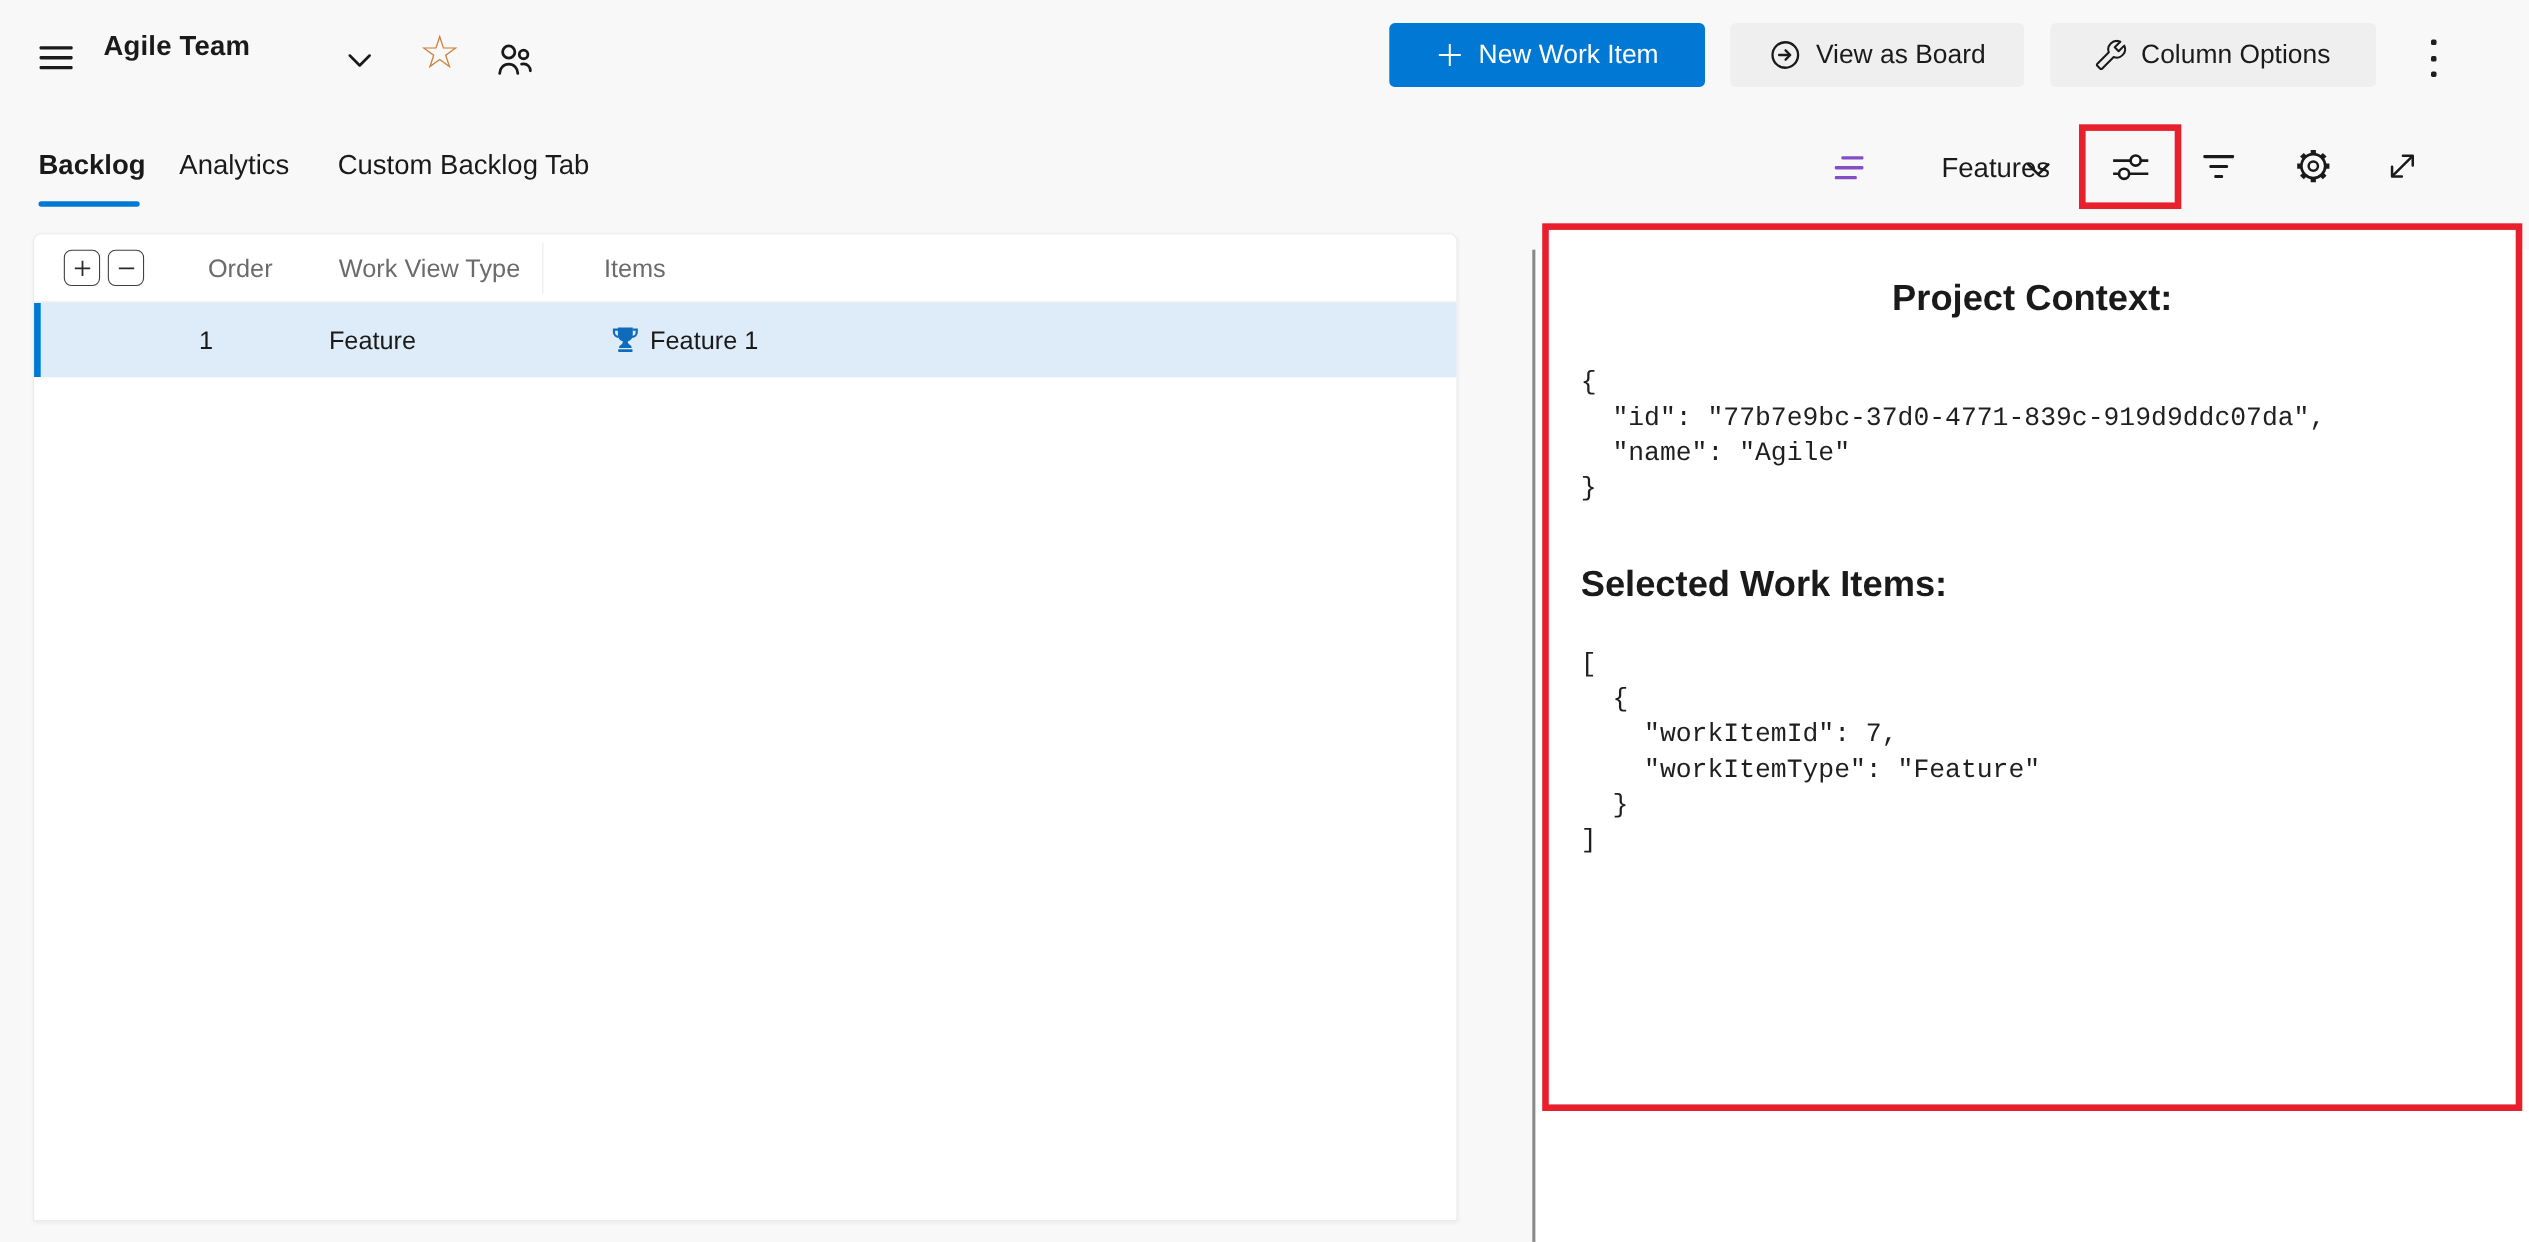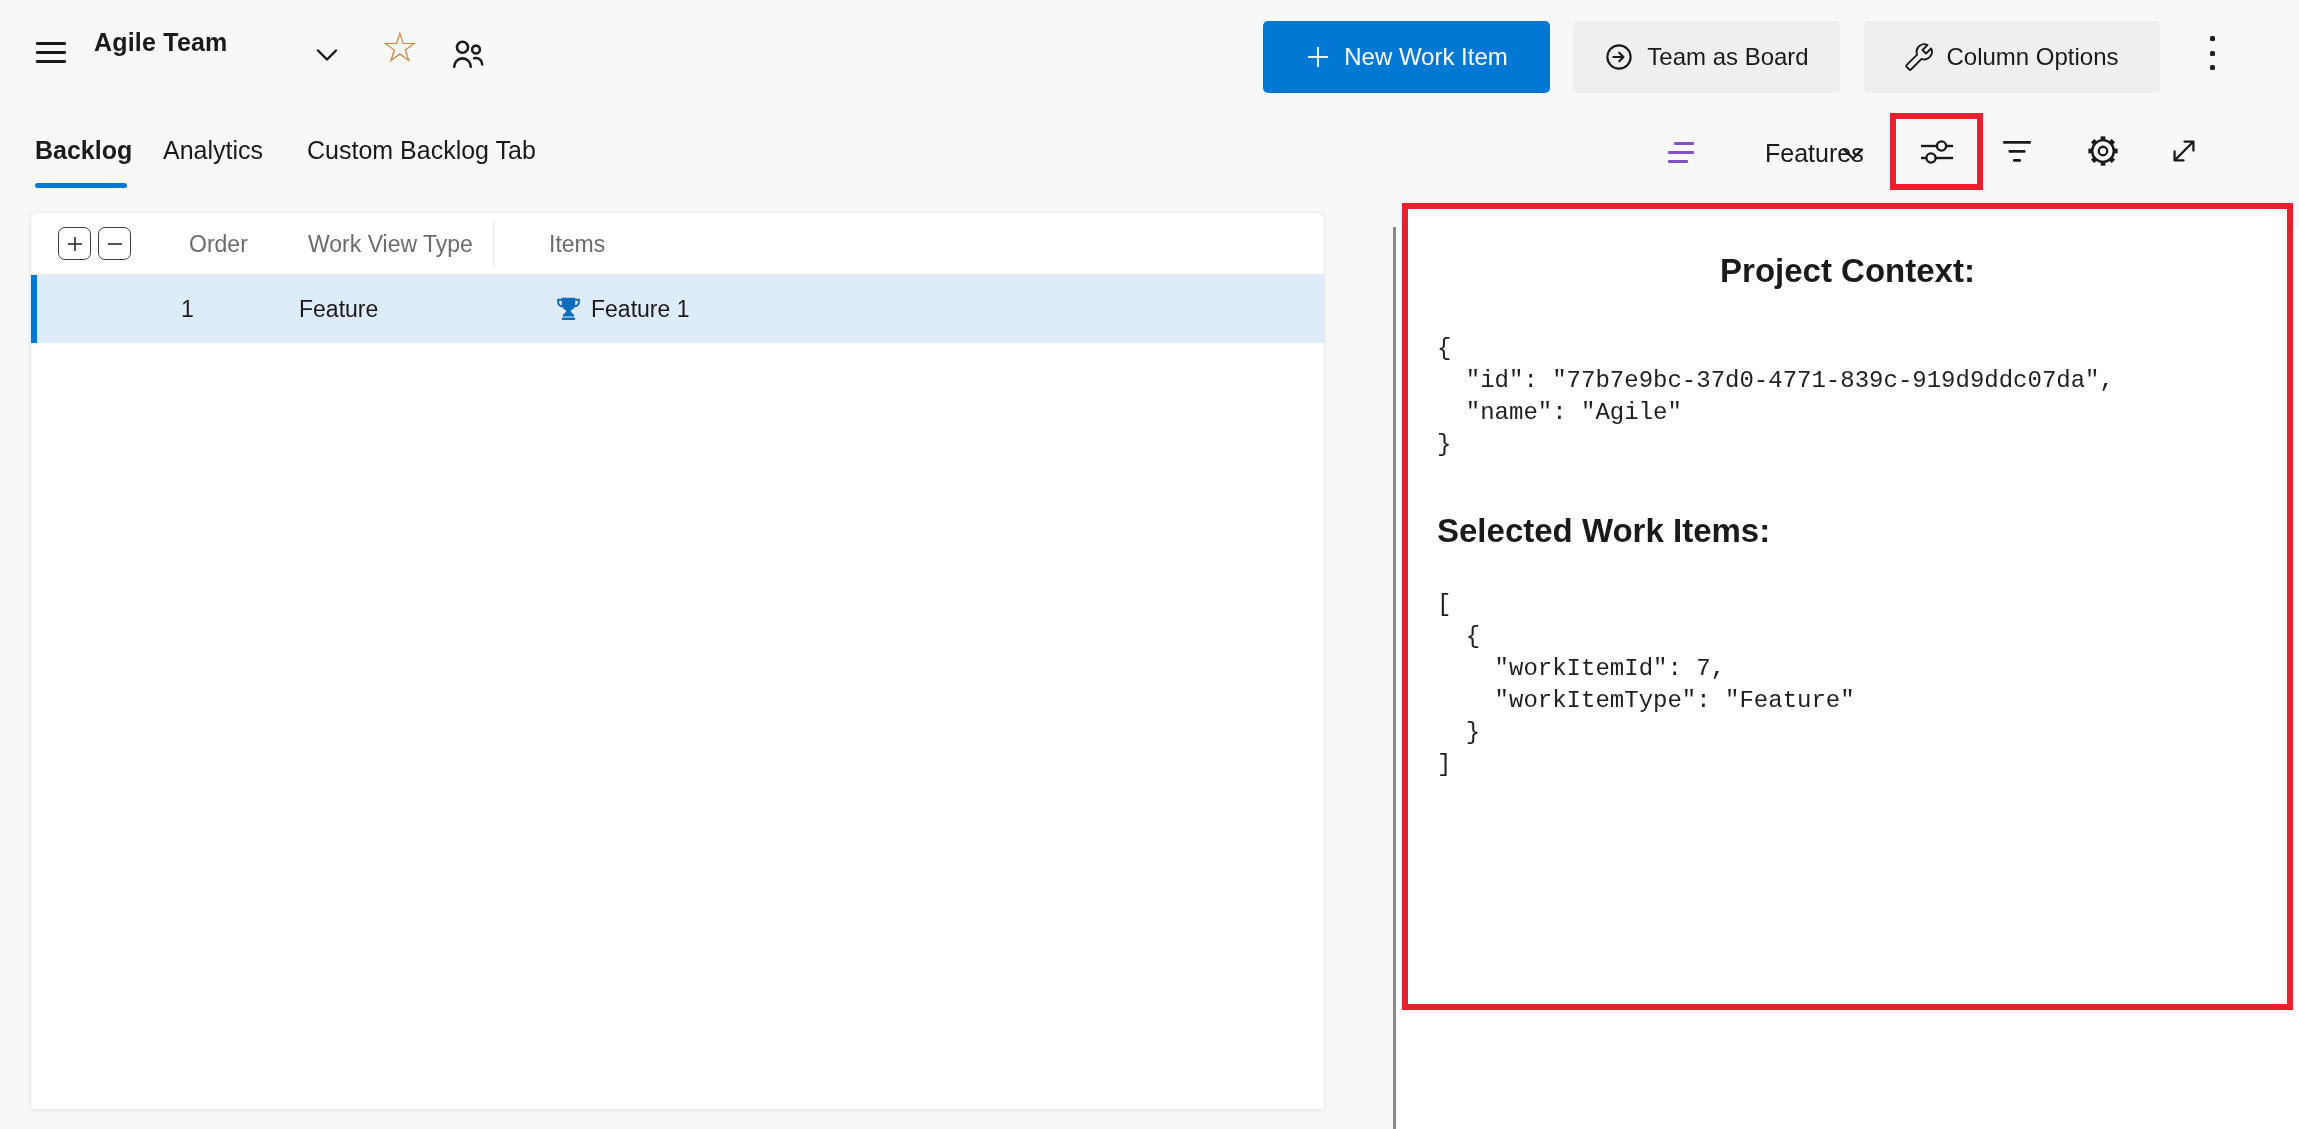--- a/index.html
+++ b/index.html
@@ -28,21 +28,21 @@
 
   
   .hamburger{left:36px;top:42px;width:30px;height:21px;display:flex;flex-direction:column;justify-content:space-between;cursor:pointer;}
   .hamburger i{display:block;height:3px;background:var(--ink);border-radius:1px;}
   .team-title{left:94px;top:28px;font-size:25px;font-weight:600;letter-spacing:.2px;}
   .chev{stroke:var(--ink);stroke-width:2.4;fill:none;stroke-linecap:round;stroke-linejoin:round;}
   .title-chev{left:316px;top:48px;}
   .star{left:381px;top:27px;font-size:42px;line-height:42px;color:var(--star-orange);font-family:"DejaVu Sans",sans-serif;}
   .people{left:448px;top:36px;}
   .btn{
-    position:absolute;top:21px;height:72px;border-radius:5px;
+    position:absolute;top:21px;height:58px;border-radius:5px;
     display:flex;align-items:center;justify-content:center;gap:13px;
     font-size:24px;cursor:pointer;
   }
   .btn-primary{background:var(--accent);color:#fff;}
   .btn-gray{background:var(--button-gray);color:var(--ink);}
   .kebab{left:2202px;top:36px;width:20px;height:34px;display:flex;flex-direction:column;align-items:center;justify-content:space-between;cursor:pointer;}
   .kebab i{width:5px;height:5px;background:#1f1f1f;border-radius:1.5px;}
 
   
   .tab{top:136px;font-size:25px;color:var(--ink);cursor:pointer;}
@@ -137,21 +137,21 @@
 </div>
 
 <div class="btn btn-gray" style="left:1573px;width:267px;">
   <svg width="30" height="30" viewBox="0 0 24 24">
     <g fill="none" stroke="#1a1a1a" stroke-width="1.7" stroke-linecap="round" stroke-linejoin="round">
       <circle cx="12" cy="12" r="9.3"></circle>
         <path d="M7.5 12h7.5"></path>
         <path d="M12.2 8.6l3.4 3.4-3.4 3.4"></path>
     </g>
   </svg>
-  <span>Team as Board</span>
+  <span>View as Board</span>
 </div>
 
 <div class="btn btn-gray" style="left:1864px;width:296px;">
   <svg width="28" height="28" viewBox="0 0 24 24">
     <path transform="translate(24,0) scale(-1,1)" fill="none" stroke="#1a1a1a" stroke-width="1.6" stroke-linejoin="round" d="M22.7 19l-9.1-9.1c.9-2.3.4-5-1.5-6.9-2-2-5-2.4-7.4-1.3L9 6 6 9 1.6 4.7C.4 7.1.9 10.1 2.9 12.1c1.9 1.9 4.6 2.4 6.9 1.5l9.1 9.1c.4.4 1 .4 1.4 0l2.3-2.3c.5-.4.5-1.1.1-1.4z"></path>
   </svg>
   <span>Column Options</span>
 </div>
 
 <div class="abs kebab">

